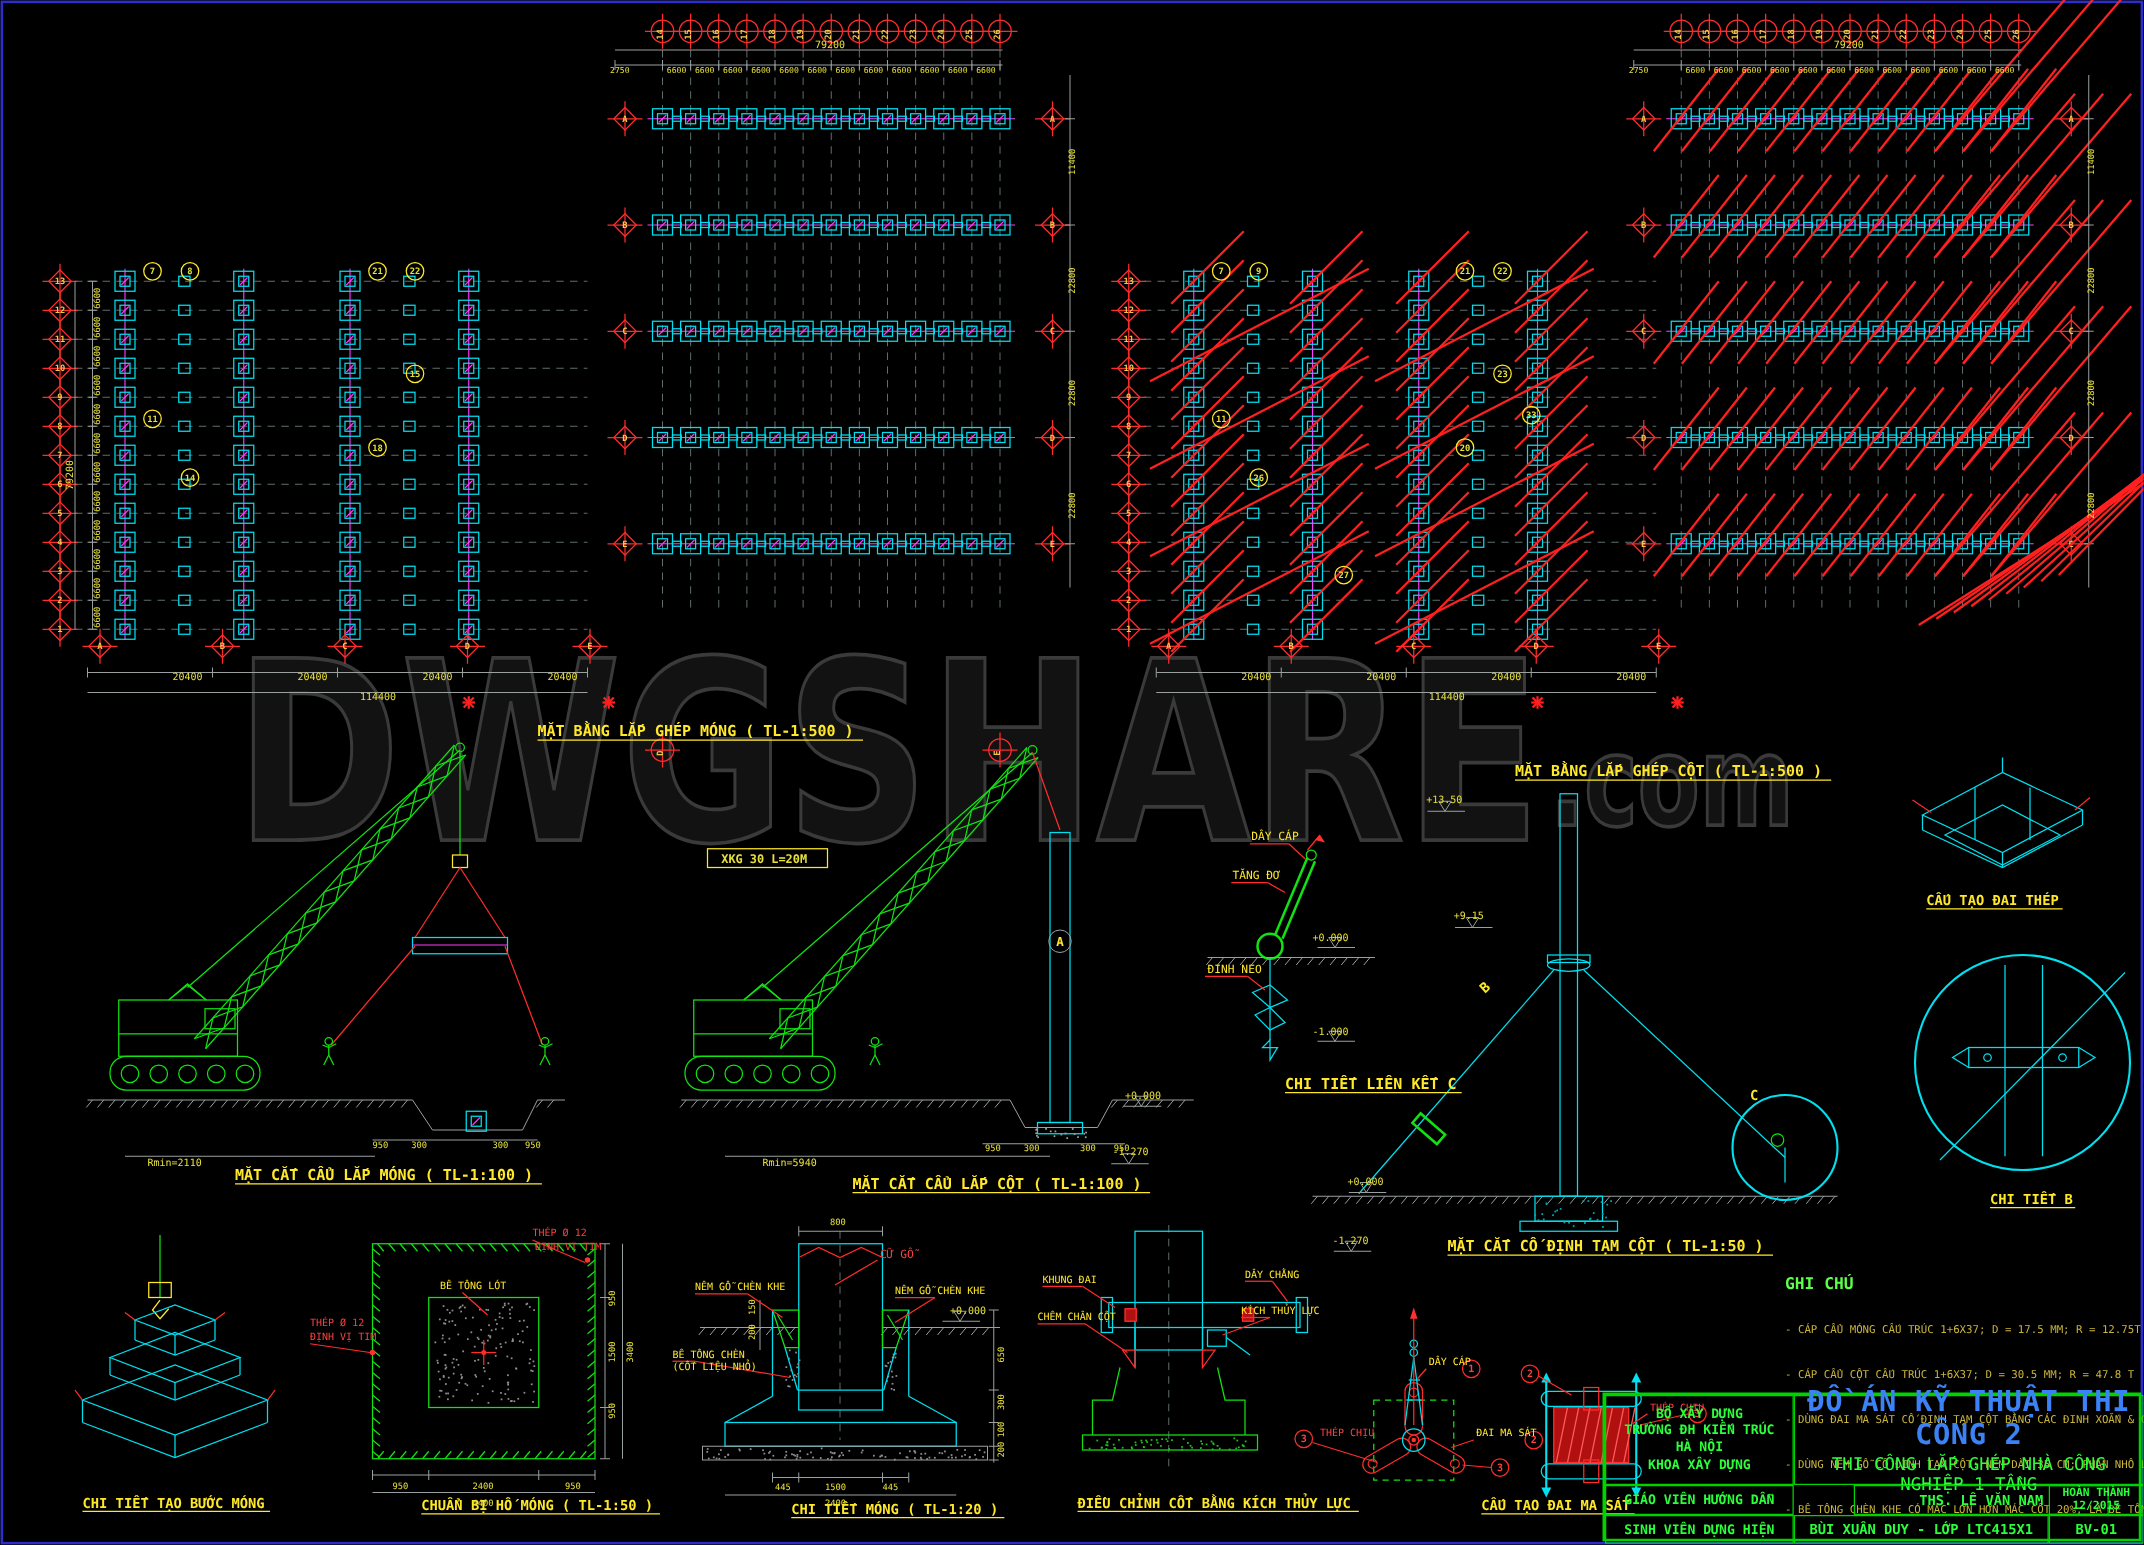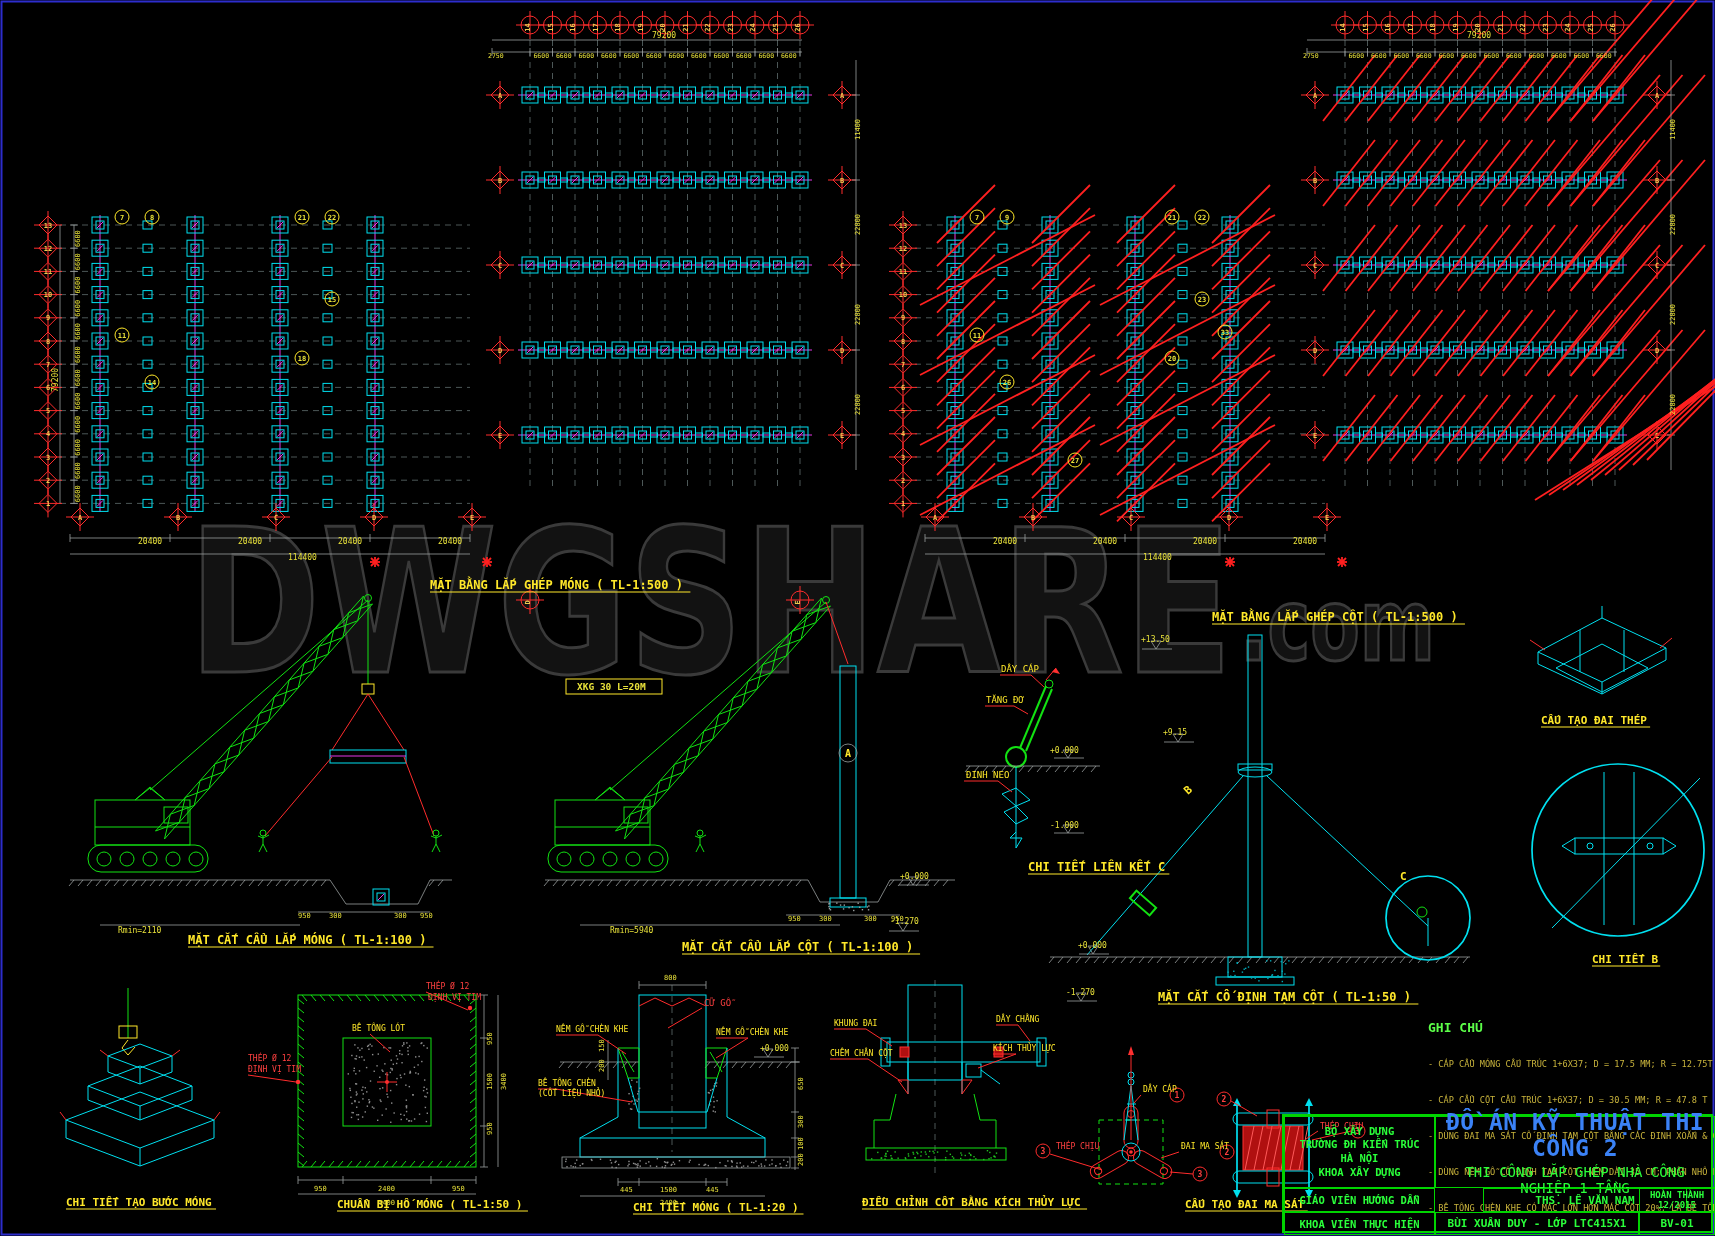--- a/index.html
+++ b/index.html
@@ -2801,17 +2801,17 @@
     <div class="tb-cell tb-main">
       <div class="tb-t1">ĐỒ ÁN KỸ THUẬT THI CÔNG 2</div>
       <div class="tb-t2">THI CÔNG LẮP GHÉP NHÀ CÔNG NGHIỆP 1 TẦNG</div>
     </div>
     <div class="tb-cell tb-r2c1">GIÁO VIÊN HƯỚNG DẪN</div>
     <div class="tb-cell tb-r2c2">THS. LÊ VĂN NAM</div>
     <div class="tb-cell tb-r2c3">
       <span><span>HOÀN THÀNH</span><br>
       <span>12/2015</span></span>
     </div>
-    <div class="tb-cell tb-r3c1">KHOA VIÊN THỰC HIỆN</div>
+    <div class="tb-cell tb-r3c1">SINH VIÊN DỰNG HIỆN</div>
     <div class="tb-cell tb-r3c2">BÙI XUÂN DUY - LỚP LTC415X1</div>
     <div class="tb-cell tb-r3c3">BV-01</div>
   </div>
 </div>
 
 </body></html>

